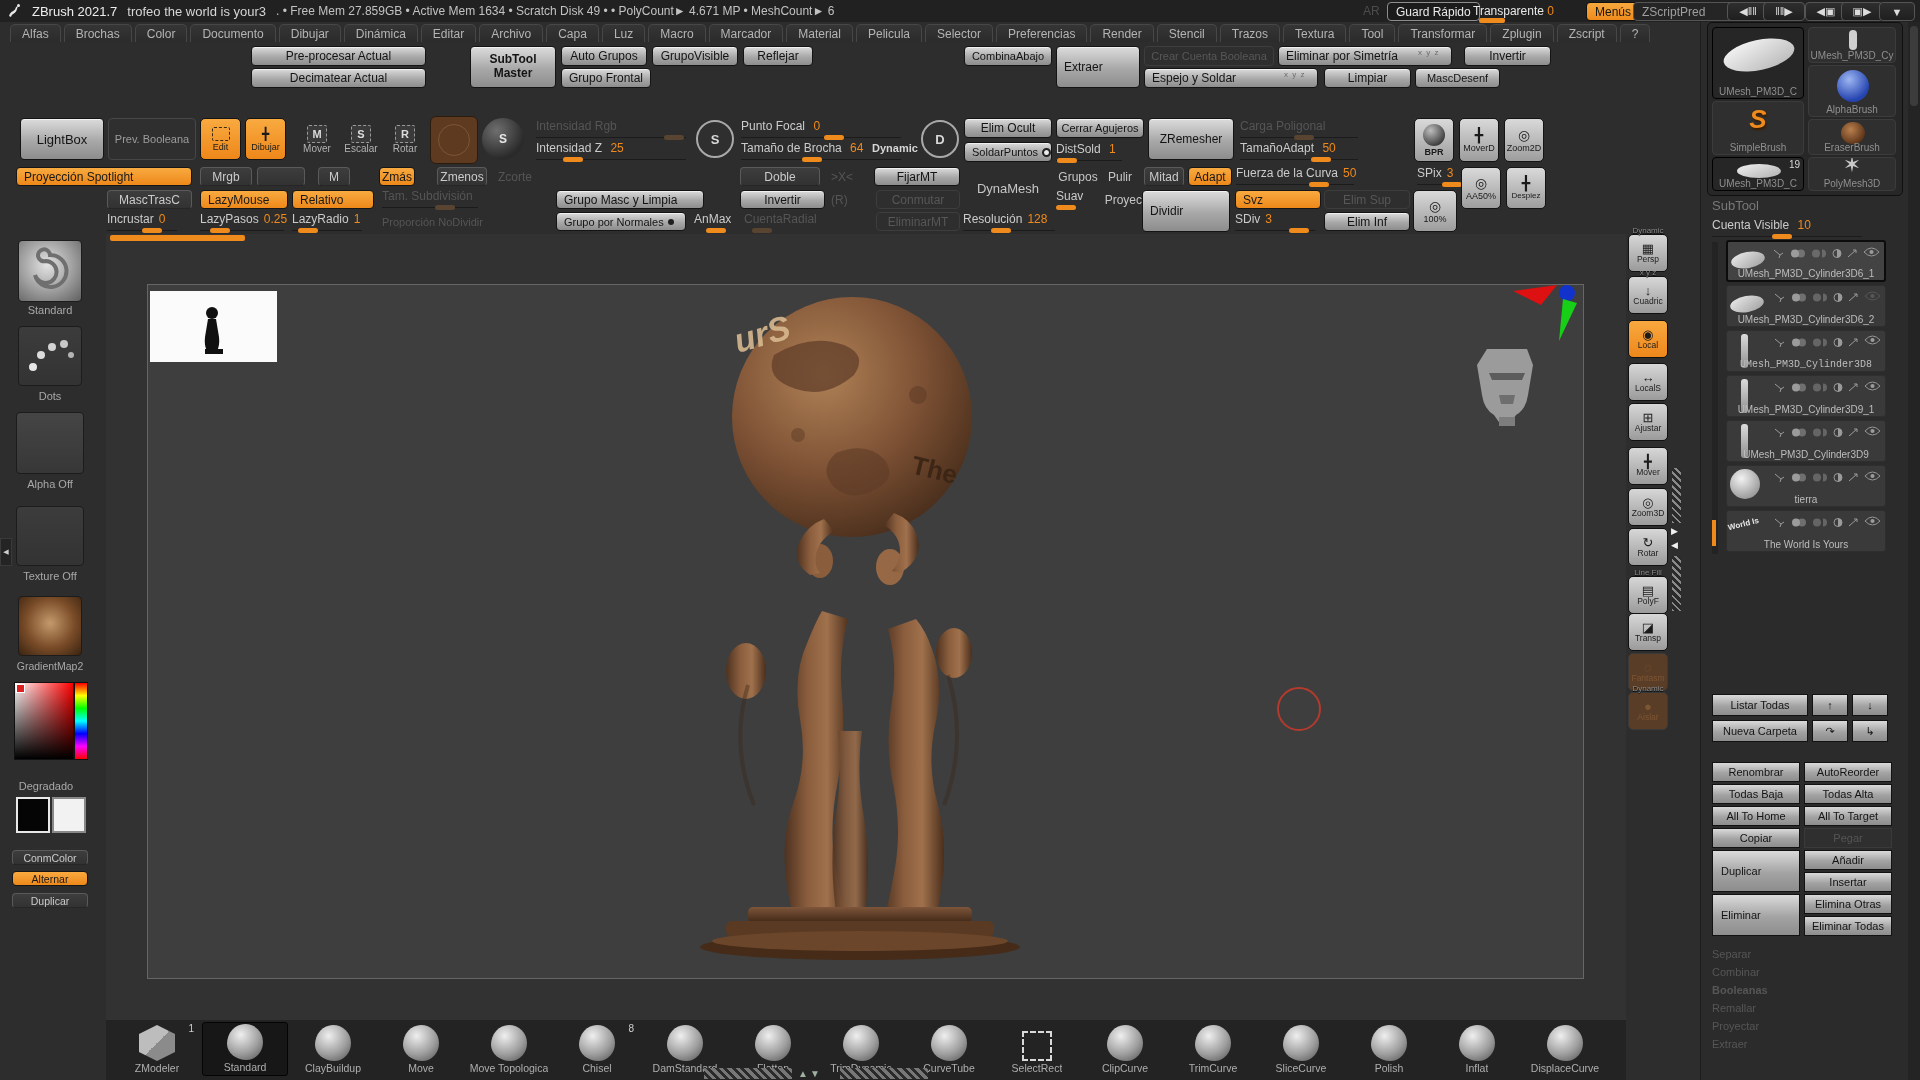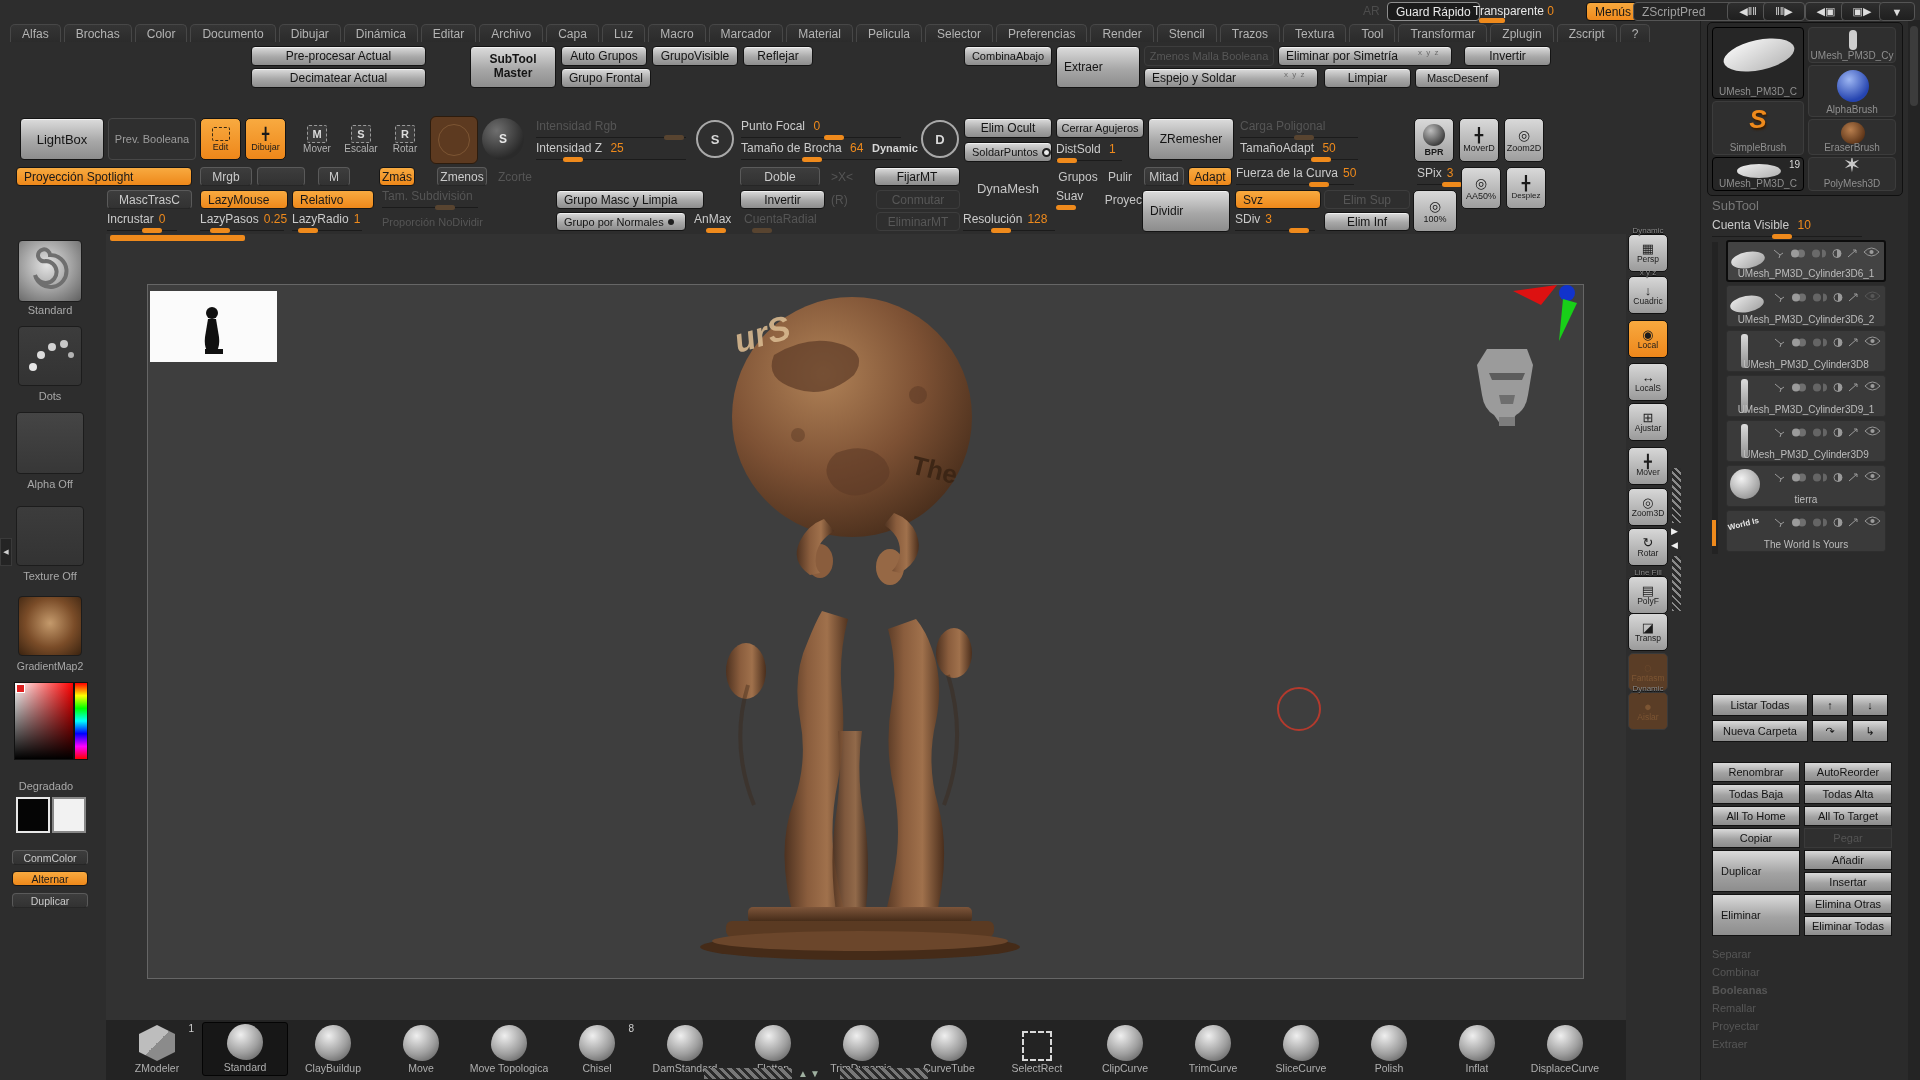--- a/index.html
+++ b/index.html
@@ -115,20 +115,29 @@
   .orange-tick{position:absolute;background:#ef8a1c;z-index:22}
   .progressbar{position:absolute;left:110px;top:235px;width:135px;height:6px;background:#ef8a1c;border-radius:2px;z-index:5}
   .dot{display:inline-block;width:6px;height:6px;border-radius:50%;background:#1f1f1f;margin-left:4px}
   .ringdot{display:inline-block;width:9px;height:9px;border-radius:50%;background:#ededed;border:2px solid #222;margin-left:4px;box-sizing:border-box}
 </style>
 </head>
 <body>
 
 <div id="app">
 
+  <div class="titlebar">
+    <svg width="16" height="16" viewBox="0 0 16 16">
+      <path d="M3 13 C5 7 9 9 10 4 L12 3 L11 6 C10 11 6 10 5 14 Z" fill="#e8e8e8"></path>
+      <circle cx="12.5" cy="2.5" r="1.5" fill="#e8e8e8"></circle>
+    </svg>
+    <span class="tb-app">ZBrush 2021.7</span>
+    <span class="tb-doc">trofeo the world is your3</span>
+    <span class="tb-stats">. • Free Mem 27.859GB • Active Mem 1634 • Scratch Disk 49 •  • PolyCount► 4.671 MP • MeshCount► 6</span>
+  </div>
   <span class="tb-ar" style="position:absolute;left:1363px;top:4px;z-index:41">AR</span>
   <div class="tb-btn tb-dark" style="position:absolute;left:1387px;top:2px;z-index:41">Guard Rápido</div>
   <span style="position:absolute;left:1473px;top:4px;color:#e8e8e8;z-index:41">
     <span>Transparente</span>
     <span style="color:#ef8a1c">0</span>
   </span>
   <span class="transp-knob" style="left:1479px;top:18px;z-index:41"></span>
   <div class="tb-btn tb-orange" style="position:absolute;left:1586px;top:2px;z-index:41">Menús</div>
   <div class="tb-btn tb-outline" style="position:absolute;left:1633px;top:2px;width:90px;z-index:41">ZScriptPred</div>
 
@@ -197,21 +206,21 @@
   <div class="btn raised bold" style="left:470px;top:46px;width:86px;height:42px;flex-direction:column;line-height:1.15">
     <span>SubTool</span>
     <span>Master</span>
   </div>
   <div class="btn raised" style="left:561px;top:46px;width:86px">Auto Grupos</div>
   <div class="btn raised" style="left:652px;top:46px;width:86px">GrupoVisible</div>
   <div class="btn raised" style="left:743px;top:46px;width:70px">Reflejar</div>
   <div class="btn raised" style="left:561px;top:68px;width:90px">Grupo Frontal</div>
   <div class="btn raised f11" style="left:964px;top:46px;width:88px">CombinaAbajo</div>
   <div class="btn raised al" style="left:1056px;top:46px;width:84px;height:42px">Extraer</div>
-  <div class="btn disabled f11" style="left:1144px;top:46px;width:130px">Zmenos Malla Booleana</div>
+  <div class="btn disabled f11" style="left:1144px;top:46px;width:130px">Crear Cuenta Booleana</div>
   <div class="btn raised al" style="left:1278px;top:46px;width:174px">Eliminar por Simetría</div>
   <span class="axisbadge" style="left:1418px;top:48px;z-index:6">x y z</span>
   <div class="btn raised" style="left:1464px;top:46px;width:87px">Invertir</div>
   <div class="btn raised al" style="left:1144px;top:68px;width:174px">Espejo y Soldar</div>
   <span class="axisbadge" style="left:1284px;top:70px;z-index:6">x y z</span>
   <div class="btn raised" style="left:1324px;top:68px;width:87px">Limpiar</div>
   <div class="btn raised f11" style="left:1415px;top:68px;width:85px">MascDesenf</div>
 
   <div class="btn raised" style="left:20px;top:118px;width:84px;height:42px;font-size:13px">LightBox</div>
   <div class="btn" style="left:108px;top:118px;width:88px;height:42px;background:#2f2f2f;border:1px solid #474747;color:#9c9c9c;font-size:11px">Prev. Booleana</div>
@@ -673,21 +682,21 @@
           <span class="eye off">
             <svg width="17" height="10" viewBox="0 0 18 10">
               <path d="M1 5 Q9 -3.5 17 5 Q9 13.5 1 5Z" fill="none" stroke="currentColor"></path>
               <circle cx="9" cy="5" r="2.2" fill="currentColor"></circle>
             </svg>
           </span>
         </span>
         <span class="st-name">UMesh_PM3D_Cylinder3D6_2</span>
       </div>
 
-      <div class="subtool-row" style="top: 330px;">
+      <div class="subtool-row" style="top: 330px; font-family: Liberation Mono, monospace;">
         <span class="st-thumb figure" style="background: linear-gradient(rgb(220, 220, 220), rgb(143, 143, 143)); width: 7px; height: 34px; left: 14px; border-radius: 3px;"></span>
         <span class="st-icons">
           <svg width="12" height="9" viewBox="0 0 12 9">
             <path d="M1 1 L7 6 M7 6 l3 -2 M7 6 l-1 3" stroke="currentColor" fill="none"></path>
           </svg>
           <svg width="16" height="9" viewBox="0 0 16 9">
             <circle cx="5" cy="4.5" r="4" fill="currentColor"></circle>
             <circle cx="11" cy="4.5" r="4" fill="currentColor" opacity=".55"></circle>
           </svg>
           <svg width="16" height="9" viewBox="0 0 16 9">

